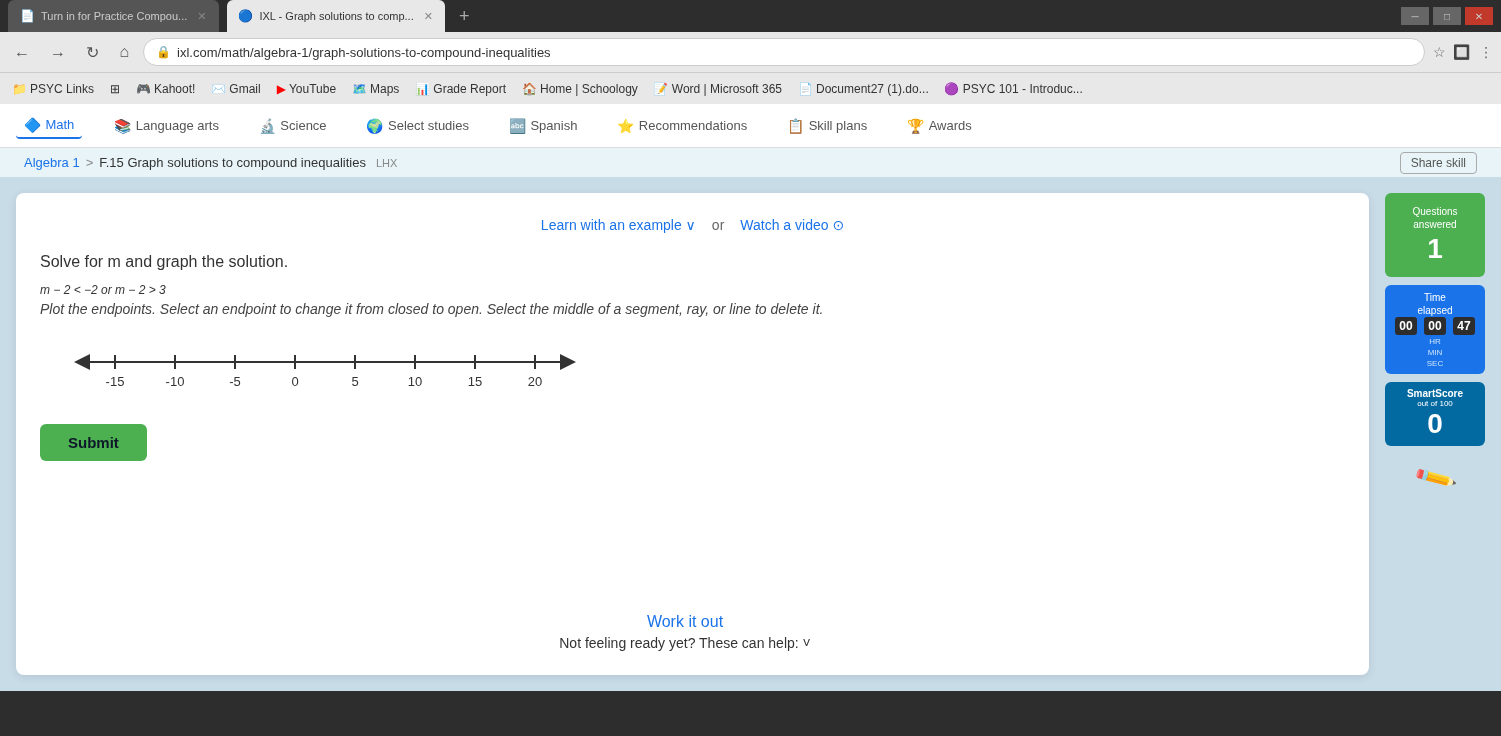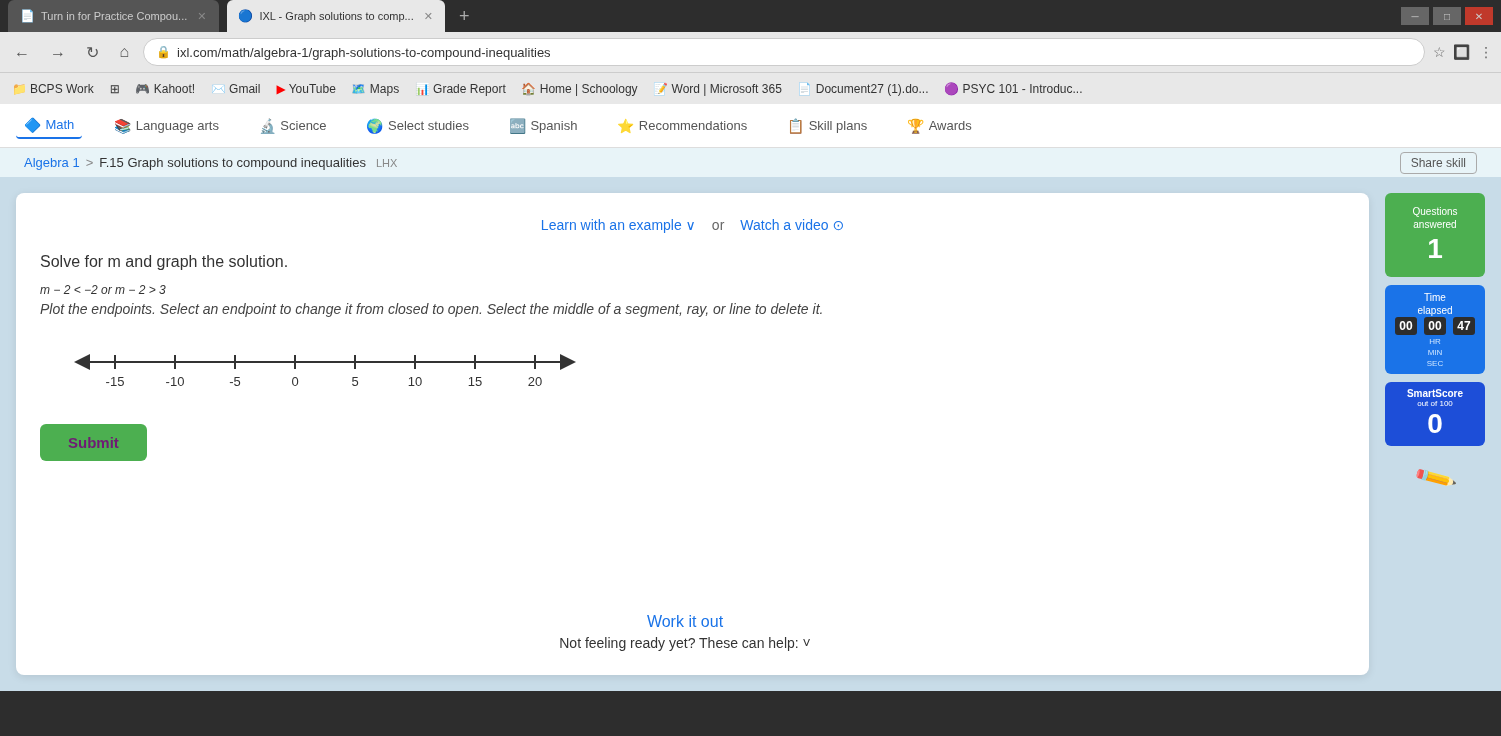--- a/index.html
+++ b/index.html
@@ -41,37 +41,37 @@
     .watch-link { color: #1a73e8; cursor: pointer; text-decoration: none; display: flex; align-items: center; gap: 4px; }
 
     .question-title { font-size: 16px; color: #333; margin-bottom: 12px; font-weight: normal; }
     .equation { font-size: 12px; color: #333; margin-bottom: 2px; font-style: italic; }
     .instruction { font-size: 14px; color: #444; font-style: italic; margin-bottom: 20px; line-height: 1.5; }
 
     
     .number-line-container { margin: 20px 0 24px 20px; }
     .number-line-svg { display: block; }
 
-    .submit-btn { background: #4caf50; color: #701a75; border: none; border-radius: 6px; padding: 10px 28px; font-size: 15px; cursor: pointer; font-weight: bold; }
+    .submit-btn { background: #4caf50; color: #0f172a; border: none; border-radius: 6px; padding: 10px 28px; font-size: 15px; cursor: pointer; font-weight: bold; }
 
     
     .right-panel { width: 100px; display: flex; flex-direction: column; gap: 8px; align-items: center; }
 
     .questions-answered-box { background: #4caf50; color: white; border-radius: 6px; padding: 12px 12px; text-align: center; width: 100%; font-size: 11px; }
     .qa-label { font-size: 10px; }
     .qa-number { font-size: 28px; font-weight: bold; margin-top: 2px; }
 
     .time-elapsed-box { background: #1a73e8; color: white; border-radius: 6px; padding: 6px 10px; text-align: center; width: 100%; font-size: 11px; }
     .te-label { font-size: 10px; }
     .te-time-row { display: flex; justify-content: space-between; gap: 2px; }
     .te-num { background: #2d2d2d; color: white; font-size: 12px; font-weight: bold; border-radius: 3px; padding: 2px 4px; min-width: 22px; text-align: center; }
     .te-unit-row { display: flex; justify-content: space-between; margin-top: 2px; gap: 2px; flex-direction: column; }
     .te-unit { font-size: 8px; color: #cce4ff; flex: 1; text-align: center; }
 
-    .smartscore-box { background: #1d4ed8; color: white; border-radius: 6px; padding: 6px 10px; text-align: center; width: 100%; }
+    .smartscore-box { background: #0369a1; color: white; border-radius: 6px; padding: 6px 10px; text-align: center; width: 100%; }
     .ss-label { font-size: 10px; font-weight: bold; }
     .ss-sublabel { font-size: 8px; }
     .ss-number { font-size: 28px; font-weight: bold; }
 
     .pencil-icon { color: #1a73e8; font-size: 28px; margin-top: 8px; transform: rotate(-30deg); display: inline-block; cursor: pointer; }
     .work-it-out { color: #1a73e8; font-size: 16px; cursor: pointer; text-decoration: none; }
 
     .window-controls { display: flex; gap: 4px; align-items: center; margin-left: auto; }
     .win-btn { background: #666; border: none; color: #ccc; font-size: 10px; width: 28px; height: 18px; cursor: pointer; display: flex; align-items: center; justify-content: center; }
     .win-btn.close { background: #c0392b; }
@@ -113,21 +113,21 @@
   <div class="address-bar-icons">
     <span class="addr-icon">☆</span>
     <span class="addr-icon">🔲</span>
     <span class="addr-icon">⋮</span>
   </div>
 </div>
 
 <div class="bookmarks-bar">
   <span class="bookmark-item">
     <span class="bm-icon">📁</span>
-    <span>BCPS Work</span>
+    <span>PSYC Links</span>
   </span>
   <span class="bookmark-item">
     <span class="bm-icon">⊞</span>
   </span>
   <span class="bookmark-item">
     <span class="bm-icon">🎮</span>
     <span>Kahoot!</span>
   </span>
   <span class="bookmark-item">
     <span class="bm-icon">✉️</span>

